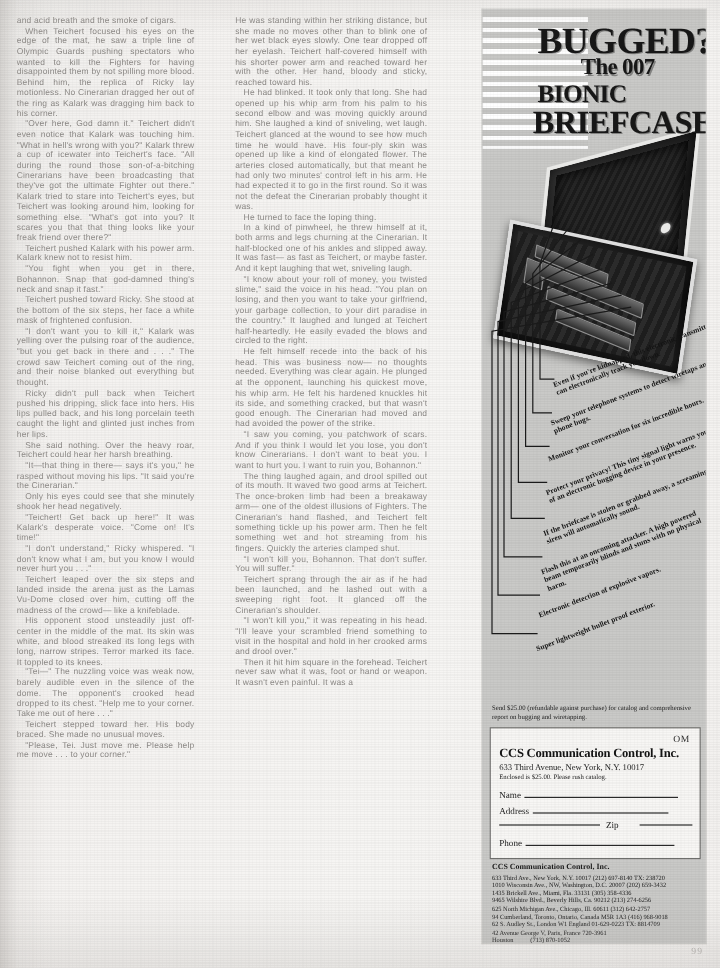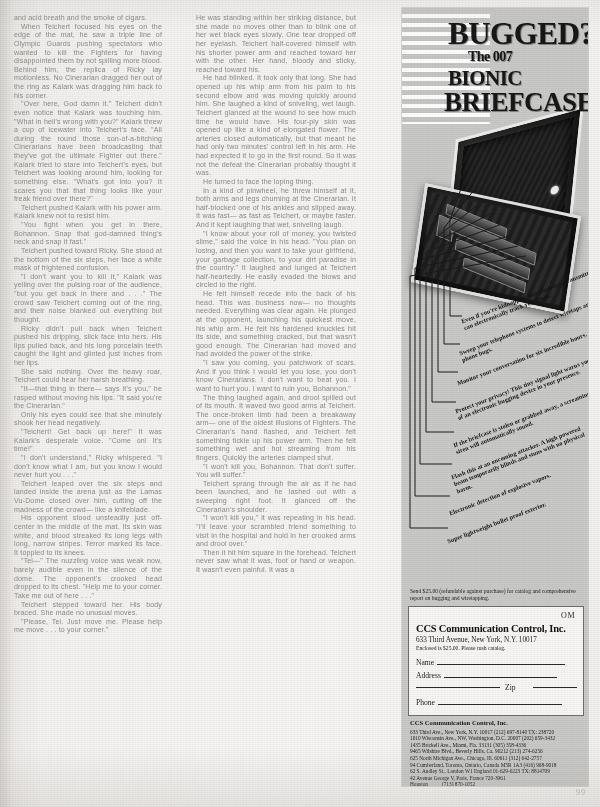--- a/index.html
+++ b/index.html
@@ -59,21 +59,21 @@
   .headline{
     position:absolute;left:6px;top:2px;width:180px;
     color:#171717;
     font-family:"Liberation Serif", serif;
     font-weight:bold;
     letter-spacing:-.5px;
     text-shadow:1px 1px 0 rgba(0,0,0,.35);
     z-index:4;
   }
   .hl1{position:absolute;left:40px;top:10px;font-size:31px;line-height:27px;}
-  .hl2{position:absolute;left:60px;top:37px;font-size:14px;line-height:19px;}
+  .hl2{position:absolute;left:76px;top:37px;font-size:19px;line-height:19px;}
   .hl3{position:absolute;left:40px;top:55px;font-size:21px;line-height:26px;}
   .hl4{position:absolute;left:36px;top:80px;font-size:27px;line-height:25px;}
 
   
   .case-wrap{position:absolute;left:8px;top:112px;width:172px;height:186px;z-index:2;}
   .case-shadow{
     position:absolute;left:4px;top:96px;width:160px;height:70px;
     background:radial-gradient(ellipse at 50% 50%,rgba(40,40,40,.55),rgba(40,40,40,0) 70%);
     filter:blur(2px);
   }

